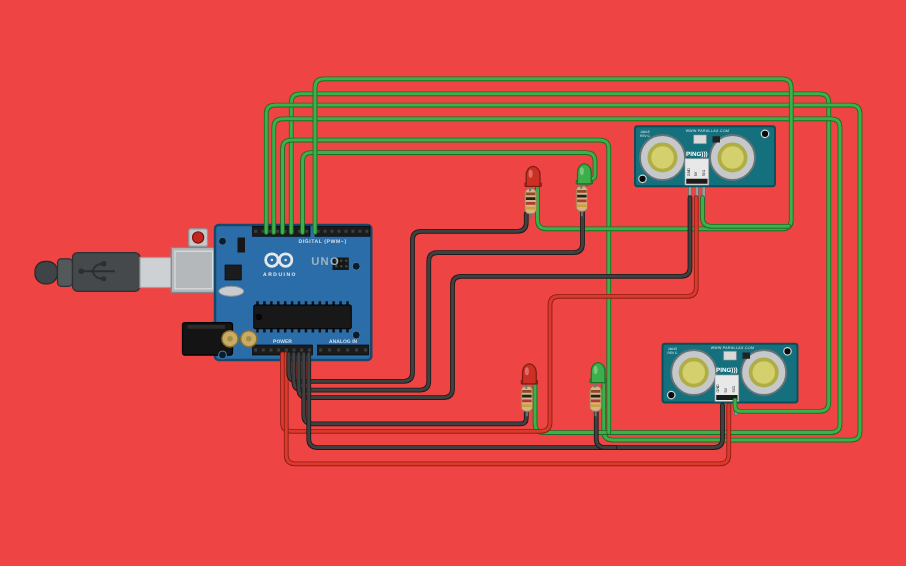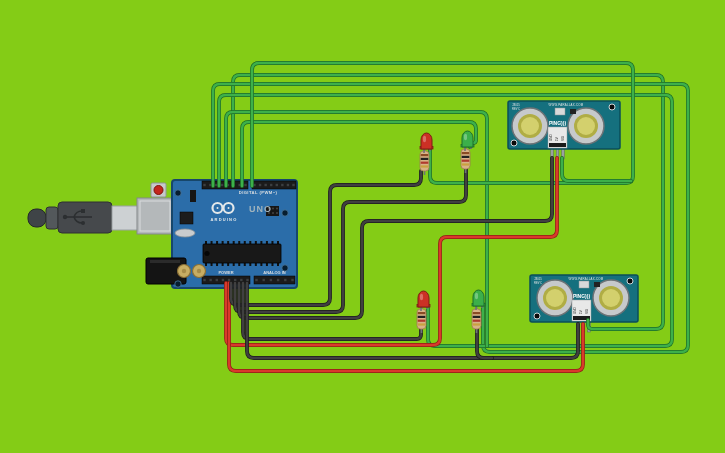--- a/index.html
+++ b/index.html
@@ -1,16 +1,16 @@
 <!DOCTYPE html>
 <html><head>
 <meta charset="utf-8">
 <style>
   html,body{margin:0;padding:0;background:#000;}
-  #stage{position:relative;width:725px;height:453px;background:#84cc16;overflow:hidden;}
+  #stage{position:relative;width:725px;height:453px;background:#ef4444;overflow:hidden;}
   svg text{font-family:"Liberation Sans", sans-serif;}
 </style>
 </head>
 <body>
 
 <div id="stage">
   <svg id="scene" width="725" height="453" viewBox="0 0 725 453">
     <g id="layer-boards">
         <g>
           <rect x="28" y="209" width="18" height="18" rx="8" fill="#3f4447" stroke="#24282a" stroke-width="1"></rect>

